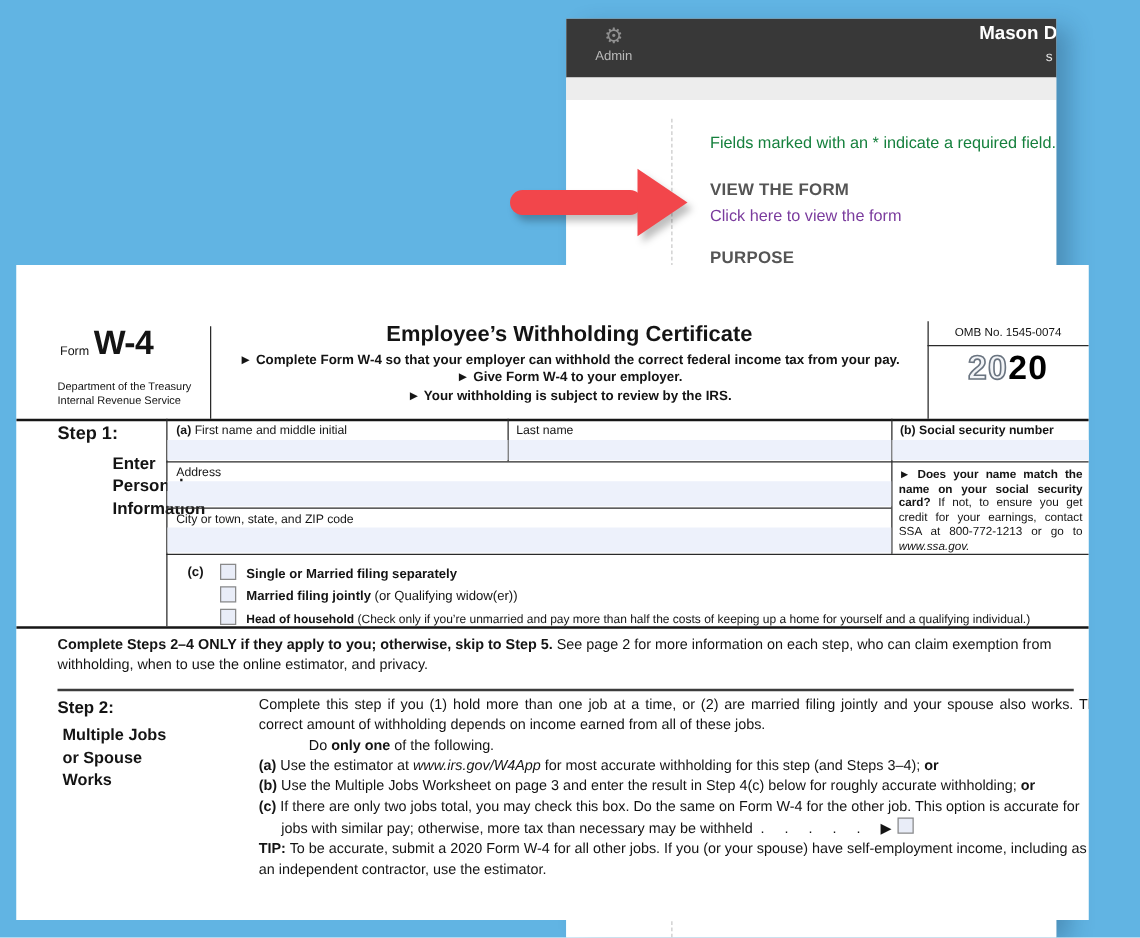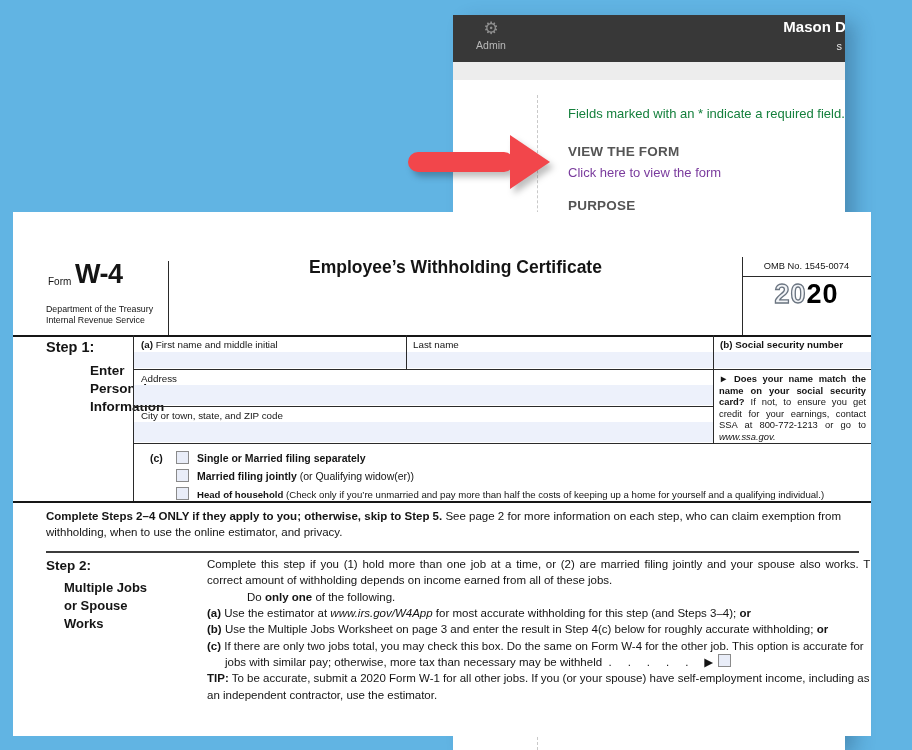--- a/index.html
+++ b/index.html
@@ -59,21 +59,21 @@
   .ssa-note{left:706px;top:161px;width:147px;font-size:9.4px;line-height:1.23;text-align:justify;}
   .c-prefix{left:137px;top:240px;font-size:10.5px;font-weight:700;}
   .cb-row{position:absolute;left:163px;font-size:10.5px;white-space:nowrap;}
   .cb{display:inline-block;width:11px;height:11px;background:#e9edf8;border:1px solid #8a8a8a;vertical-align:-2px;margin-right:8px;}
   .cb-small{font-size:9.6px;text-align:center;}
   
   .mid-note{left:33px;top:296px;width:813px;font-size:11.5px;line-height:1.4;}
   .dbl-line{position:absolute;left:33px;top:339px;width:813px;border-top:2.5px solid #3c3c3c;height:0;}
   
   .s2-step{left:33px;top:346px;font-size:13.5px;font-weight:700;}
-  .s2-sub{left:51px;top:367px;font-size:13px;font-weight:700;line-height:1.38;}
+  .s2-sub{left:37px;top:367px;font-size:13px;font-weight:700;line-height:1.38;}
   .s2-body{left:170px;top:344px;width:676px;font-size:11.5px;line-height:1.42;margin-left:24px;}
   .s2-body .p{margin:0 0 0 0;}
   .just{text-align:justify;}
   .mt{margin-top:9px;padding-left:40px;}
   .mt-lg{margin-top:13px;}
   .hang{text-indent:-18px;padding-left:18px;}
   .cb-end{vertical-align:-1px;margin-left:5px;margin-right:0;}
 </style>
 </head>
 <body>
@@ -106,20 +106,25 @@
 
   <div class="abs form-word">Form</div>
   <div class="abs form-number">W-4</div>
   <div class="abs agency">
     <div>Department of the Treasury</div>
     <div>Internal Revenue Service</div>
   </div>
   <div class="vline" style="left:155px;top:49px;height:74px;"></div>
   <div class="abs fh-center">
     <div class="w4-title">Employee’s Withholding Certificate</div>
+    <div class="w4-bullets">
+      <div>► Complete Form W-4 so that your employer can withhold the correct federal income tax from your pay.</div>
+      <div>► Give Form W-4 to your employer.</div>
+      <div>► Your withholding is subject to review by the IRS.</div>
+    </div>
   </div>
   <div class="vline" style="left:729px;top:45px;height:78px;"></div>
   <div class="abs fh-right">
     <div class="omb">OMB No. 1545-0074</div>
     <div class="year"><span class="yr-outline">20</span><span class="yr-bold">20</span></div>
   </div>
   <div class="hline-thick" style="left:0;top:123px;width:858px;"></div>
 
   <div class="abs s1-step">Step 1:</div>
   <div class="abs s1-sub">
@@ -169,15 +174,15 @@
     <div>Multiple Jobs</div>
     <div>or Spouse</div>
     <div>Works</div>
   </div>
   <div class="abs s2-body">
     <div class="p just">Complete this step if you (1) hold more than one job at a time, or (2) are married filing jointly and your spouse also works. The correct amount of withholding depends on income earned from all of these jobs.</div>
     <div class="p mt"><span>Do </span><span style="font-weight: 700;">only one</span><span> of the following.</span></div>
     <div class="p mt hang"><span style="font-weight: 700;">(a) </span><span>Use the estimator at </span><span style="font-style: italic;">www.irs.gov/W4App</span><span> for most accurate withholding for this step (and Steps 3–4); </span><span style="font-weight: 700;">or</span></div>
     <div class="p mt hang"><span style="font-weight: 700;">(b) </span><span>Use the Multiple Jobs Worksheet on page 3 and enter the result in Step 4(c) below for roughly accurate withholding; </span><span style="font-weight: 700;">or</span></div>
     <div class="p mt hang"><span><span style="font-weight: 700;">(c) </span><span>If there are only two jobs total, you may check this box. Do the same on Form W-4 for the other job. This option is accurate for jobs with similar pay; otherwise, more tax than necessary may be withheld&nbsp;&nbsp;.&nbsp;&nbsp;&nbsp;&nbsp;&nbsp;.&nbsp;&nbsp;&nbsp;&nbsp;&nbsp;.&nbsp;&nbsp;&nbsp;&nbsp;&nbsp;.&nbsp;&nbsp;&nbsp;&nbsp;&nbsp;.&nbsp;&nbsp;&nbsp;&nbsp;&nbsp;</span><span>▶</span></span><span class="cb cb-end"></span></div>
-    <div class="p mt-lg"><span style="font-weight: 700;">TIP:</span><span> To be accurate, submit a 2020 Form W-1 for all other jobs. If you (or your spouse) have self-employment income, including as an independent contractor, use the estimator.</span></div>
+    <div class="p mt-lg"><span style="font-weight: 700;">TIP:</span><span> To be accurate, submit a 2020 Form W-4 for all other jobs. If you (or your spouse) have self-employment income, including as an independent contractor, use the estimator.</span></div>
   </div>
 </div>
 
 </body></html>

